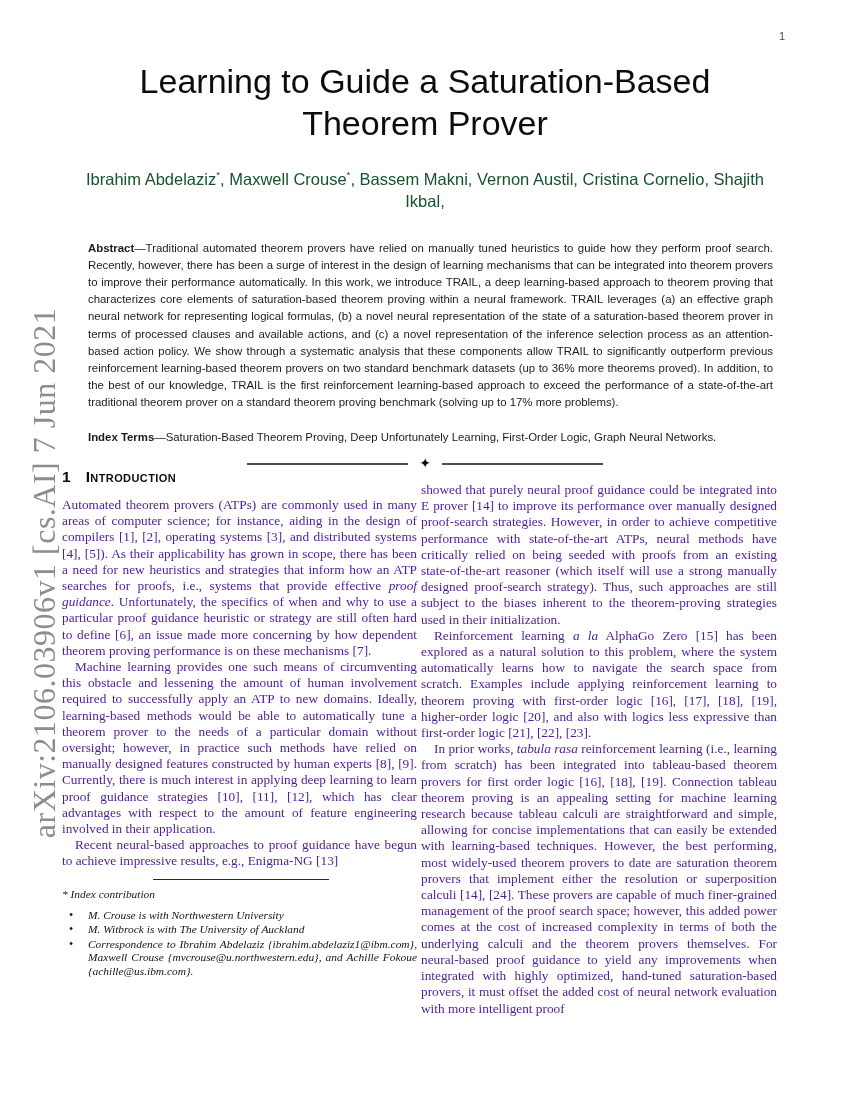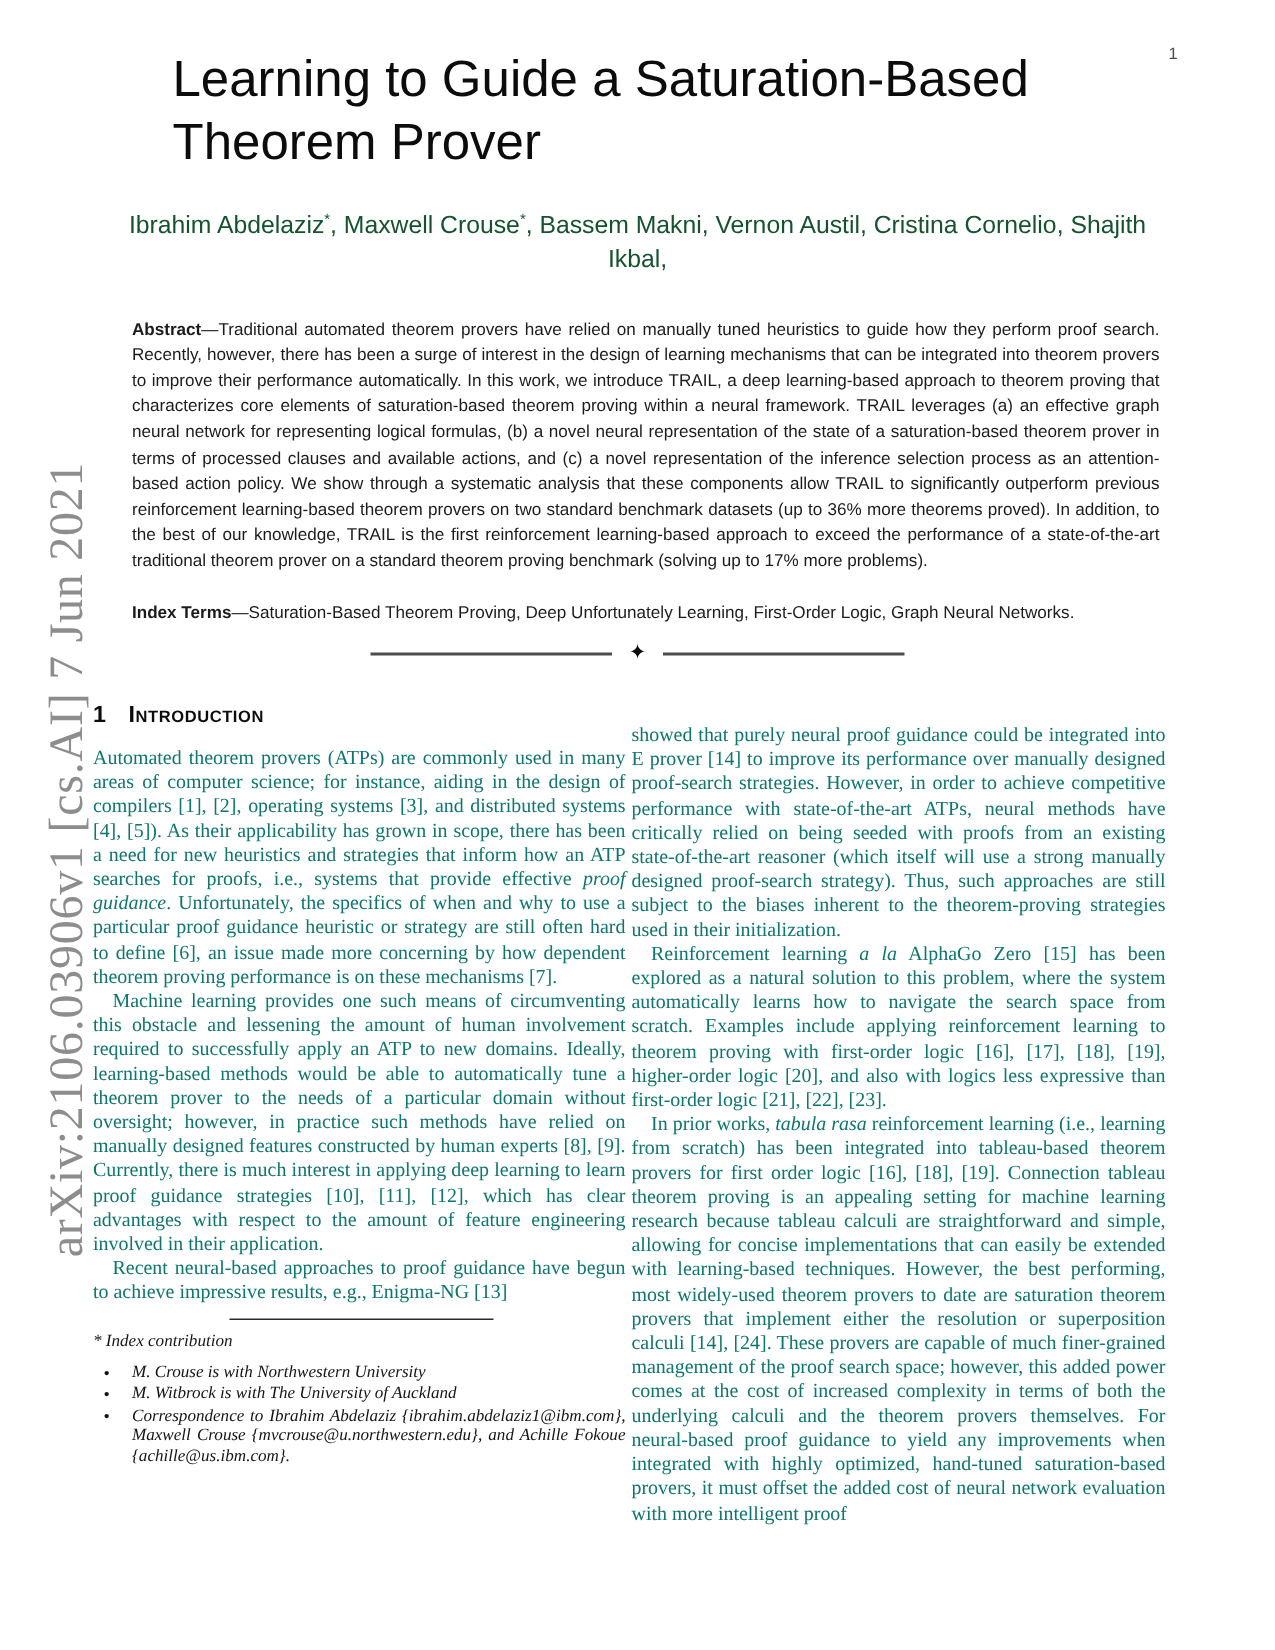--- a/index.html
+++ b/index.html
@@ -13,21 +13,21 @@
     font-family:"Liberation Sans", sans-serif; font-size:11px; color:#4a4a4a;
   }
   .watermark {
     position:absolute; top:573px; left:44px;
     transform:translate(-50%,-50%) rotate(-90deg);
     white-space:nowrap;
     font-family:"Liberation Serif", serif;
     font-size:32px; letter-spacing:0.5px; color:#8d8d8d;
   }
   .title {
-    margin:32px auto 0 auto; width:620px; text-align:left;
+    margin:60px auto 0 auto; width:620px; text-align:center;
     font-family:"Liberation Sans", sans-serif; font-weight:400;
     font-size:34px; line-height:42px; color:#0c0c0c;
   }
   .authors {
     margin:20px auto 0 auto; width:700px; text-align:center;
     font-family:"Liberation Sans", sans-serif; font-size:16.5px;
     line-height:22.5px; color:#14532d;
   }
   .authors sup { font-size:60%; }
   .abstract, .index-terms {
@@ -51,21 +51,21 @@
   .col.right { width:356px; padding-top:14px; }
   .sec {
     margin:0 0 11px 0;
     font-family:"Liberation Sans", sans-serif; font-weight:bold;
     font-size:15.5px; color:#0c0c0c;
   }
   .sec .num { margin-right:15px; }
   .sec .sec-title { font-variant:small-caps; letter-spacing:0.4px; }
   .body {
     margin:0; text-align:justify;
-    font-size:13.3px; line-height:16.2px; color:#0f766e;
+    font-size:13.3px; line-height:16.2px; color:#4c1d95;
     text-indent:13px;
   }
   .body.noindent { text-indent:0; }
   .em { font-style:italic; }
   .footnotes { margin-top:9px; }
   .fn-rule { width:176px; height:1.3px; background:#2a2a2a; margin:0 0 8px 91px; }
   .fn-equal {
     font-style:italic; font-size:11.4px; line-height:13.6px; margin-bottom:7px;
   }
   .fn-list { list-style:none; margin:0; padding:0; }

